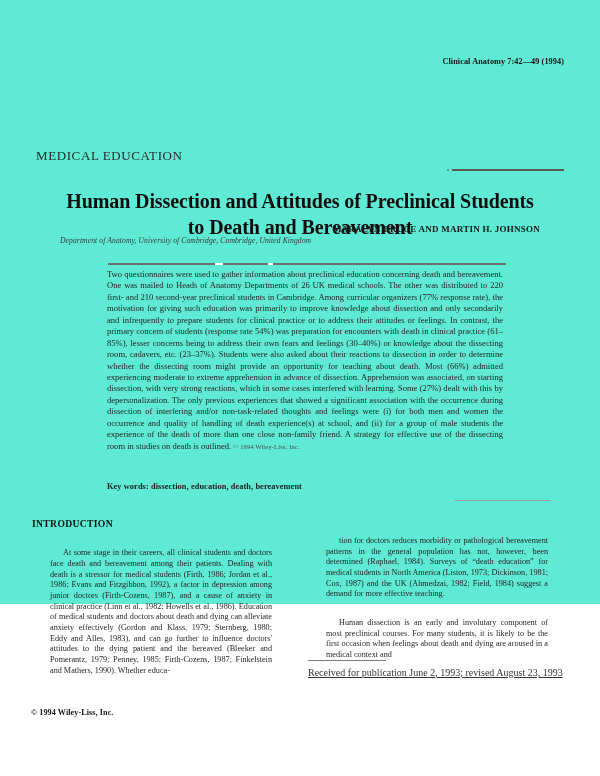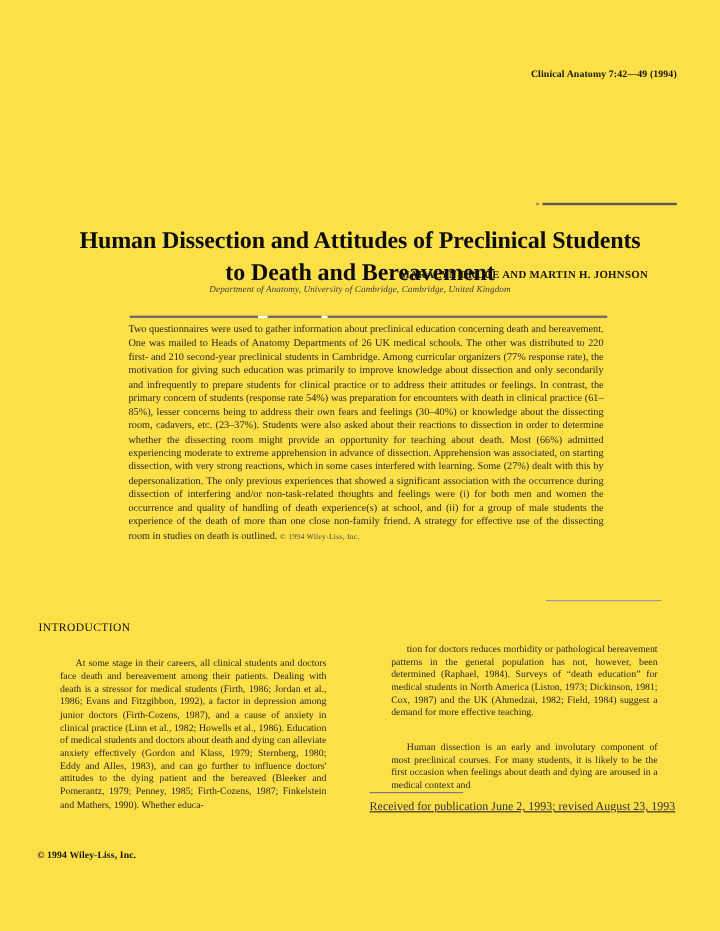--- a/index.html
+++ b/index.html
@@ -12,22 +12,22 @@
     height: 776px;
     position: relative;
     font-family: "Liberation Serif", "DejaVu Serif", serif;
     color: #1a1a1a;
     overflow: hidden;
   }
   .page {
     position: absolute;
     left: 0; top: 0;
     width: 600px;
-    height: 776px;
-    background: #fde047;
+    height: 604px;
+    background: #5eead4;
   }
 
   
   .running-head {
     position: absolute;
     right: 36px;
     top: 57px;
     font-size: 8.2px;
     font-weight: bold;
     letter-spacing: 0.1px;
@@ -85,21 +85,20 @@
     font-size: 9px;
     font-weight: bold;
     letter-spacing: 0.25px;
     color: #151515;
   }
   .affiliation {
     position: absolute;
     left: 60px;
     top: 236px;
     width: 480px;
-    text-align: center;
     font-size: 7.6px;
     font-style: italic;
     letter-spacing: 0.1px;
     color: #3a3a3a;
   }
 
   
   .rule-mid {
     position: absolute;
     left: 108px;
@@ -170,21 +169,21 @@
     font-size: 8.2px;
     line-height: 1.30;
     text-align: justify;
     color: #262626;
   }
   .col-left { left: 32px; }
   .col-right { left: 308px; }
 
   .heading {
     font-size: 9.6px;
-    font-weight: normal;
+    font-weight: bold;
     letter-spacing: 0.35px;
     color: #101010;
     margin: 0 0 8px 0;
   }
   .para {
     margin: 18px;
     text-indent: 13px;
   }
   .para + .para { margin-top: 0; }
 
@@ -221,39 +220,44 @@
     color: #141414;
   }
 </style>
 </head>
 <body>
 
 <div class="page">
 
   <div class="running-head">Clinical Anatomy 7:42—49 (1994)</div>
 
+  <div class="section-label">MEDICAL EDUCATION</div>
 
   <div class="rule-top-dot"></div>
   <div class="rule-top"></div>
 
   <h1 class="title">Human Dissection and Attitudes of Preclinical Students to Death and Bereavement</h1>
 
   <div class="authors">MARALYN DRUCE AND MARTIN H. JOHNSON</div>
 
   <div class="affiliation">Department of Anatomy, University of Cambridge, Cambridge, United Kingdom</div>
 
   <div class="rule-mid"></div>
   <div class="rule-mid-gap1"></div>
   <div class="rule-mid-gap2"></div>
 
   <div class="abstract">
     <span>Two questionnaires were used to gather information about preclinical education concerning death and bereavement. One was mailed to Heads of Anatomy Departments of 26 UK medical schools. The other was distributed to 220 first- and 210 second-year preclinical students in Cambridge. Among curricular organizers (77% response rate), the motivation for giving such education was primarily to improve knowledge about dissection and only secondarily and infrequently to prepare students for clinical practice or to address their attitudes or feelings. In contrast, the primary concern of students (response rate 54%) was preparation for encounters with death in clinical practice (61–85%), lesser concerns being to address their own fears and feelings (30–40%) or knowledge about the dissecting room, cadavers, etc. (23–37%). Students were also asked about their reactions to dissection in order to determine whether the dissecting room might provide an opportunity for teaching about death. Most (66%) admitted experiencing moderate to extreme apprehension in advance of dissection. Apprehension was associated, on starting dissection, with very strong reactions, which in some cases interfered with learning. Some (27%) dealt with this by depersonalization. The only previous experiences that showed a significant association with the occurrence during dissection of interfering and/or non-task-related thoughts and feelings were (i) for both men and women the occurrence and quality of handling of death experience(s) at school, and (ii) for a group of male students the experience of the death of more than one close non-family friend. A strategy for effective use of the dissecting room in studies on death is outlined.</span>
     <span class="abstract-copyright">© 1994 Wiley-Liss, Inc.</span>
   </div>
 
+  <div class="keywords">
+    <span>Key words:</span>
+    <span>dissection, education, death, bereavement</span>
+  </div>
 
   <div class="rule-cols"></div>
 
   <div class="col col-left">
     <div class="heading">INTRODUCTION</div>
     <p class="para">At some stage in their careers, all clinical students and doctors face death and bereavement among their patients. Dealing with death is a stressor for medical students (Firth, 1986; Jordan et al., 1986; Evans and Fitzgibbon, 1992), a factor in depression among junior doctors (Firth-Cozens, 1987), and a cause of anxiety in clinical practice (Linn et al., 1982; Howells et al., 1986). Education of medical students and doctors about death and dying can alleviate anxiety effectively (Gordon and Klass, 1979; Sternberg, 1980; Eddy and Alles, 1983), and can go further to influence doctors' attitudes to the dying patient and the bereaved (Bleeker and Pomerantz, 1979; Penney, 1985; Firth-Cozens, 1987; Finkelstein and Mathers, 1990). Whether educa-</p>
   </div>
 
   <div class="col col-right">
     <p class="para">tion for doctors reduces morbidity or pathological bereavement patterns in the general population has not, however, been determined (Raphael, 1984). Surveys of “death education” for medical students in North America (Liston, 1973; Dickinson, 1981; Cox, 1987) and the UK (Ahmedzai, 1982; Field, 1984) suggest a demand for more effective teaching.</p>

